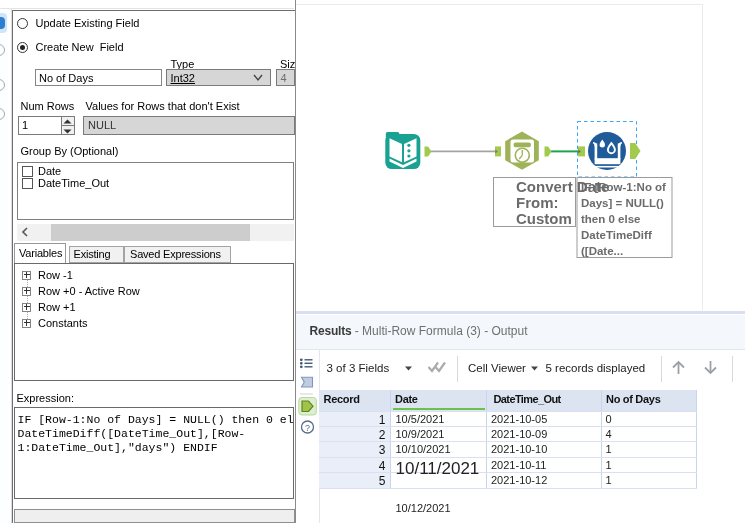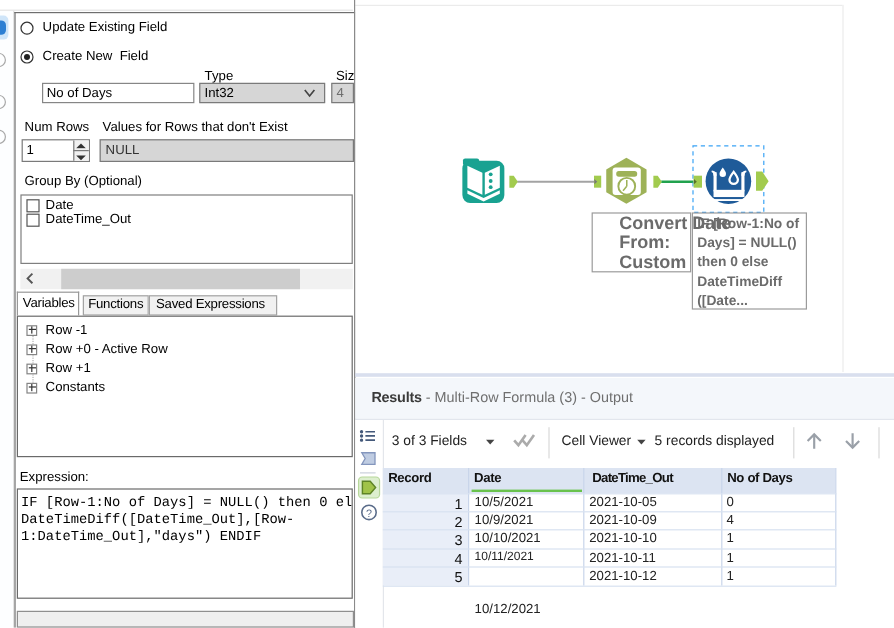--- a/index.html
+++ b/index.html
@@ -31,21 +31,21 @@
 <div class="abs" style="left:20px;top:44.5px;width:5px;height:5px;border-radius:50%;background:#222;"></div>
 <div class="abs t12" style="left:35.5px;top:41px;">Create New&nbsp; Field</div>
 
 <div class="abs t12" style="left:170.5px;top:58px;">Type</div>
 <div class="abs t12" style="left:280px;top:58px;width:14.5px;overflow:hidden;white-space:nowrap;">Size</div>
 
 <div class="abs" style="left:35px;top:68.8px;width:126.5px;height:17.7px;background:#fff;border:1px solid #868686;box-sizing:border-box;"></div>
 <div class="abs t12" style="left:39px;top:71.5px;">No of Days</div>
 
 <div class="abs" style="left:166px;top:68.5px;width:104.5px;height:17.5px;background:#d6d6d6;border:1px solid #7a7a7a;box-sizing:border-box;"></div>
-<div class="abs t12" style="left:170.5px;top:71.5px;">Int32</div>
+<div class="abs t12" style="left:170.5px;top:71.5px;text-decoration:underline;">Int32</div>
 <svg class="abs" style="left:253px;top:73.5px;" width="10" height="8">
       <path d="M1 1 L5 6 L9 1" stroke="#444" stroke-width="1.4" fill="none"></path>
     </svg>
 
 <div class="abs" style="left:275.5px;top:68.5px;width:19px;height:17.5px;background:#d6d6d6;border:1px solid #7a7a7a;box-sizing:border-box;"></div>
 <div class="abs t12" style="left:280.5px;top:71.5px;color:#6e6e6e;">4</div>
 
 <div class="abs t12" style="left:20.5px;top:99.5px;">Num Rows</div>
 <div class="abs t12" style="left:85.5px;top:99.5px;">Values for Rows that don't Exist</div>
 
@@ -71,21 +71,21 @@
 <div class="abs" style="left:21.5px;top:177.5px;width:11px;height:11px;border:1px solid #555;background:#fff;box-sizing:border-box;"></div>
 <div class="abs t12" style="left:38px;top:176.5px;">DateTime_Out</div>
 
 <div class="abs" style="left:17px;top:223.5px;width:277px;height:17px;background:#f1f1f1;"></div>
 <svg class="abs" style="left:21px;top:227px;" width="8" height="10">
       <path d="M6 1 L2 5 L6 9" stroke="#555" stroke-width="1.6" fill="none"></path>
     </svg>
 <div class="abs" style="left:51px;top:223.5px;width:199px;height:17px;background:#cdcdcd;"></div>
 
 <div class="abs" style="left:69.2px;top:246px;width:54.8px;height:16.5px;background:#f1f1f1;border:1px solid #a3a3a3;box-sizing:border-box;"></div>
-<div class="abs t12" style="left:73.5px;top:248px;letter-spacing:-0.2px;">Functions</div>
+<div class="abs t12" style="left:73.5px;top:248px;letter-spacing:-0.2px;">Existing</div>
 <div class="abs" style="left:124px;top:246px;width:107px;height:16.5px;background:#f1f1f1;border:1px solid #a3a3a3;box-sizing:border-box;"></div>
 <div class="abs t12" style="left:130px;top:248px;letter-spacing:-0.2px;">Saved Expressions</div>
 <div class="abs" style="left:14px;top:243px;width:51.5px;height:19.5px;background:#fff;border:1px solid #989898;border-bottom:none;box-sizing:border-box;"></div>
 <div class="abs t12" style="left:19px;top:246.5px;letter-spacing:-0.2px;">Variables</div>
 
 <div class="abs" style="left:14px;top:262.5px;width:280px;height:118.5px;background:#fff;border:1px solid #6a6a6a;box-sizing:border-box;"></div>
 <div class="abs" style="left:26.5px;top:280px;width:1px;height:39px;background:transparent;border-left:1px dotted #b0b0b0;"></div>
 
 <div class="abs" style="left:22px;top:270.5px;width:9px;height:9px;border:1px solid #848484;background:#fff;box-sizing:border-box;"></div>
 <div class="abs" style="left:23.5px;top:274px;width:6px;height:1px;background:#333;"></div>
@@ -243,21 +243,21 @@
 <div class="abs" style="left:395.5px;top:427.9px;font-size:11px;color:#222;">10/9/2021</div>
 <div class="abs" style="left:491px;top:427.9px;font-size:11px;color:#222;">2021-10-09</div>
 <div class="abs" style="left:605.5px;top:427.9px;font-size:11px;color:#222;">4</div>
 
 <div class="abs" style="left:318.5px;top:443.3px;width:67px;font-size:12px;color:#111;text-align:right;">3</div>
 <div class="abs" style="left:395.5px;top:443.3px;font-size:11px;color:#222;">10/10/2021</div>
 <div class="abs" style="left:491px;top:443.3px;font-size:11px;color:#222;">2021-10-10</div>
 <div class="abs" style="left:605.5px;top:443.3px;font-size:11px;color:#222;">1</div>
 
 <div class="abs" style="left:318.5px;top:458.7px;width:67px;font-size:12px;color:#111;text-align:right;">4</div>
-<div class="abs" style="left:395.5px;top:458.7px;font-size:10px;color:#222;">10/11/2021</div>
+<div class="abs" style="left:395.5px;top:458.7px;font-size:17px;color:#222;">10/11/2021</div>
 <div class="abs" style="left:491px;top:458.7px;font-size:11px;color:#222;">2021-10-11</div>
 <div class="abs" style="left:605.5px;top:458.7px;font-size:11px;color:#222;">1</div>
 
 <div class="abs" style="left:318.5px;top:474.1px;width:67px;font-size:12px;color:#111;text-align:right;">5</div>
 <div class="abs" style="left:395.5px;top:474.1px;font-size:11px;color:#222;margin-top:28px;">10/12/2021</div>
 <div class="abs" style="left:491px;top:474.1px;font-size:11px;color:#222;">2021-10-12</div>
 <div class="abs" style="left:605.5px;top:474.1px;font-size:11px;color:#222;">1</div>
 
 </div>
 

